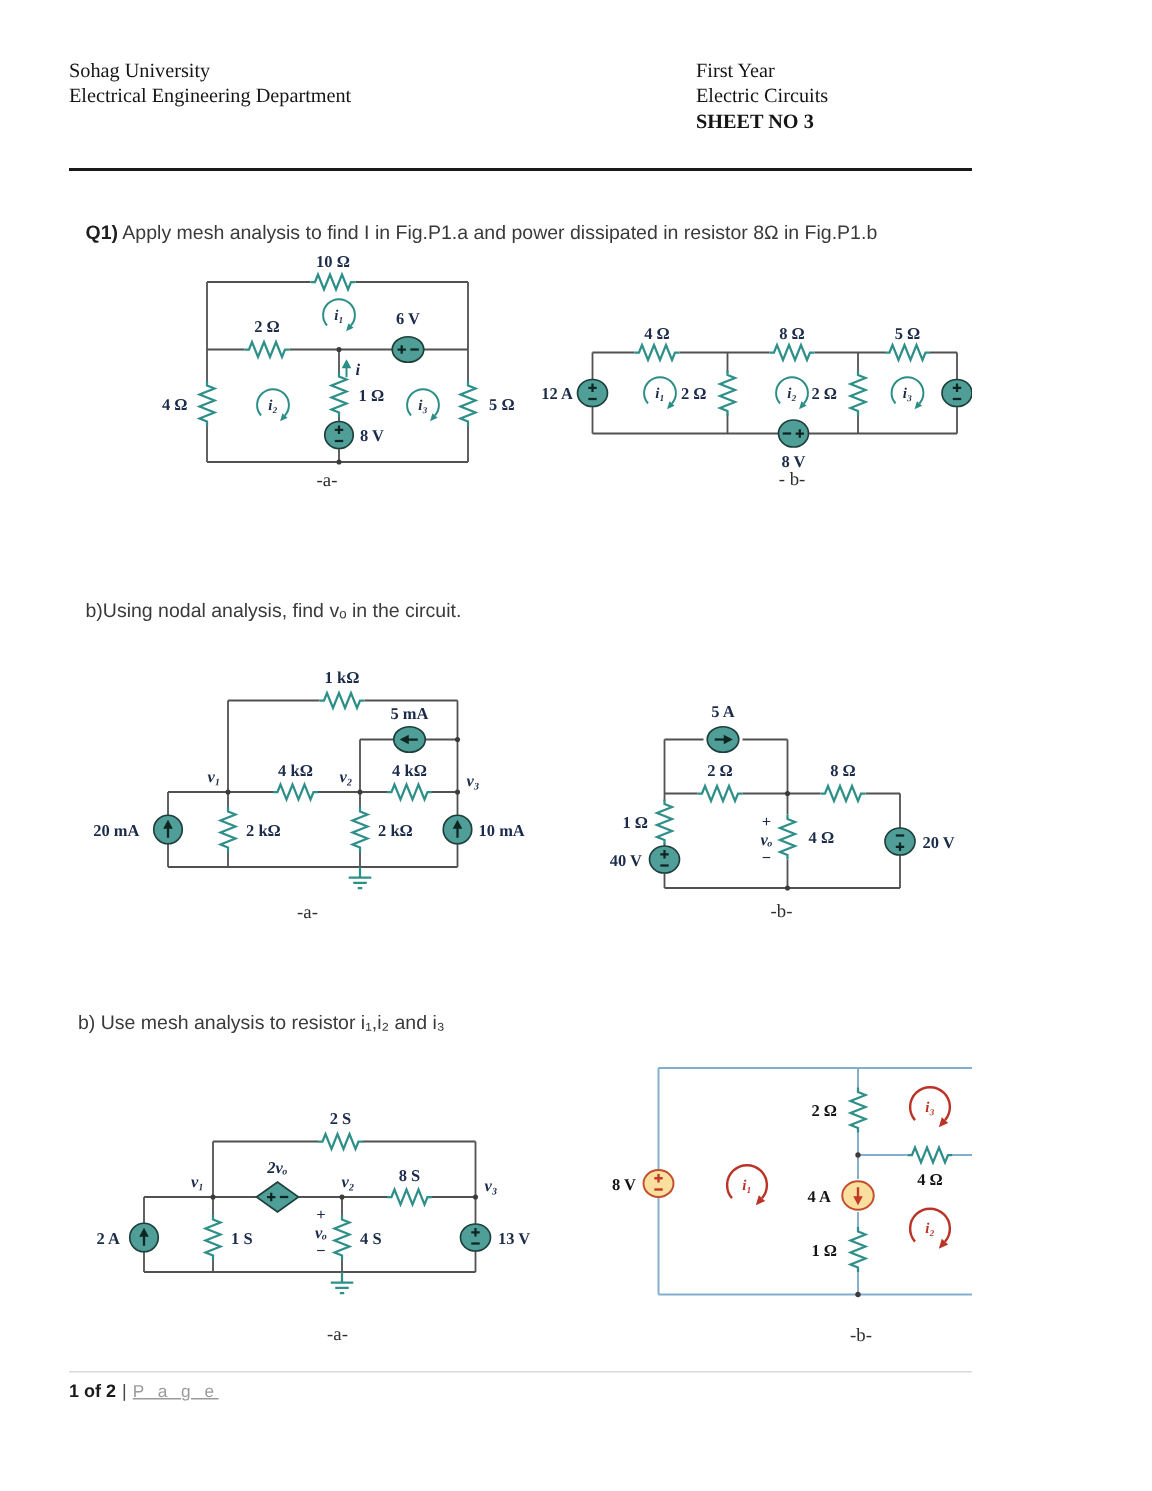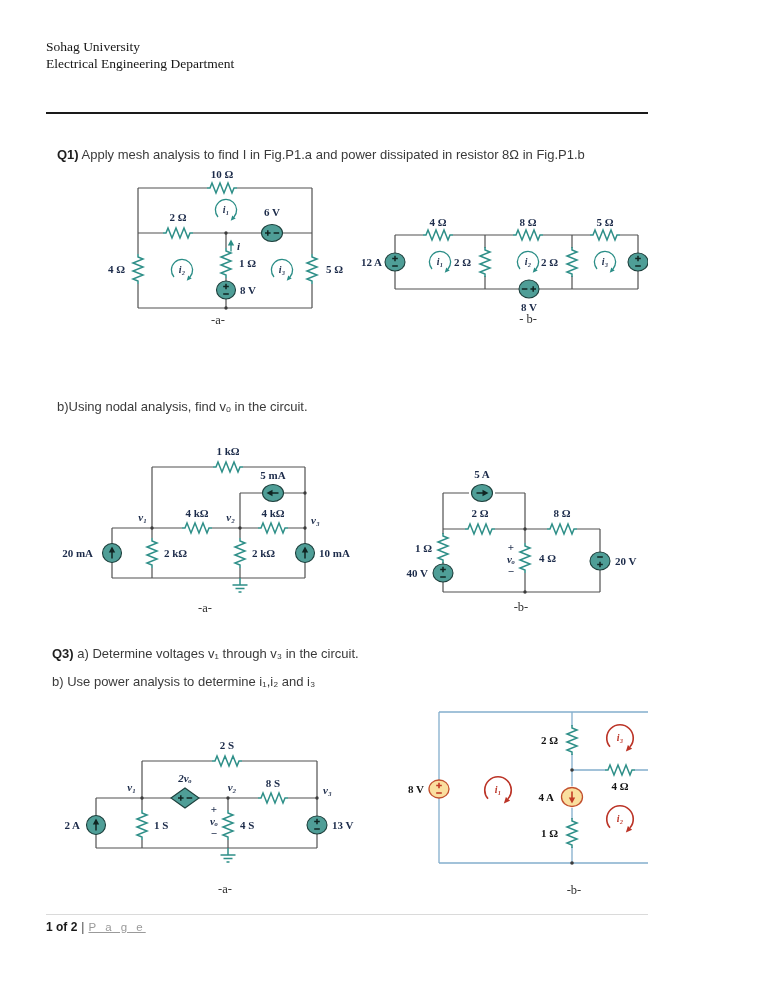--- a/index.html
+++ b/index.html
@@ -66,20 +66,25 @@
       </g>
   </defs>
 </svg>
 
 <div class="page">
 
   <div class="hdr" style="left:46px;top:38px">
     <div>Sohag University</div>
     <div>Electrical Engineering Department</div>
   </div>
+  <div class="hdr" style="left:464px;top:38px">
+    <div>First Year</div>
+    <div>Electric Circuits</div>
+    <div class="b3">SHEET NO 3</div>
+  </div>
   <div class="rule"></div>
 
   <div class="qtext" style="left:50px;top:146px;width:665px;text-indent:7px">
     <b>Q1)</b><span> Apply mesh analysis to find I in Fig.P1.a and power dissipated in resistor 8Ω in Fig.P1.b</span>
   </div>
 
   <svg class="fig" style="left:105px;top:166px" width="255" height="164" viewBox="0 0 255 164">
     <g class="wire">
       <path d="M33 22 H102 M132 22 H207 M33 22 V88 M33 118 V142 M207 22 V88 M207 118 V142 M33 142 H207
                M33 67 H58 M88 67 H157 M177 67 H207 M121 67 V82 M121 112 V115 M121 133 V142"></path>
@@ -240,25 +245,22 @@
     <text class="var" x="111" y="105" text-anchor="middle">vₒ</text>
     <text class="lbl" x="111" y="117" text-anchor="middle">−</text>
     <g>
       <ellipse class="srcf" cx="200" cy="103" rx="10" ry="9"></ellipse>
       <use href="#vsrc" class="sgn" transform="translate(200,103) rotate(180)"></use>
     </g>
     <text class="lbl" x="215" y="107">20 V</text>
     <text class="cap" x="121" y="153" text-anchor="middle">-b-</text>
   </svg>
 
-  <div class="qtext" style="left:46px;top:645px;width:660px;text-indent:6px">
-    <b>Q3)</b><span> a) Determine voltages v₁ through v₃ in the circuit.</span>
-  </div>
   <div class="qtext" style="left:46px;top:673px;width:660px;text-indent:6px">
-    <span>b) Use power analysis to determine i₁,i₂ and i₃</span>
+    <span>b) Use mesh analysis to resistor i₁,i₂ and i₃</span>
   </div>
 
   <svg class="fig" style="left:60px;top:710px" width="330" height="190" viewBox="0 0 330 190">
     <g class="wire">
       <path d="M82 51 H152 M182 51 H257 M82 51 V88 M257 51 V88
                M36 88 H111 M139 88 H198 M228 88 H257
                M36 88 V106 M36 124 V138
                M82 88 V100 M82 130 V138
                M168 88 V100 M168 130 V138
                M257 88 V106 M257 124 V138

